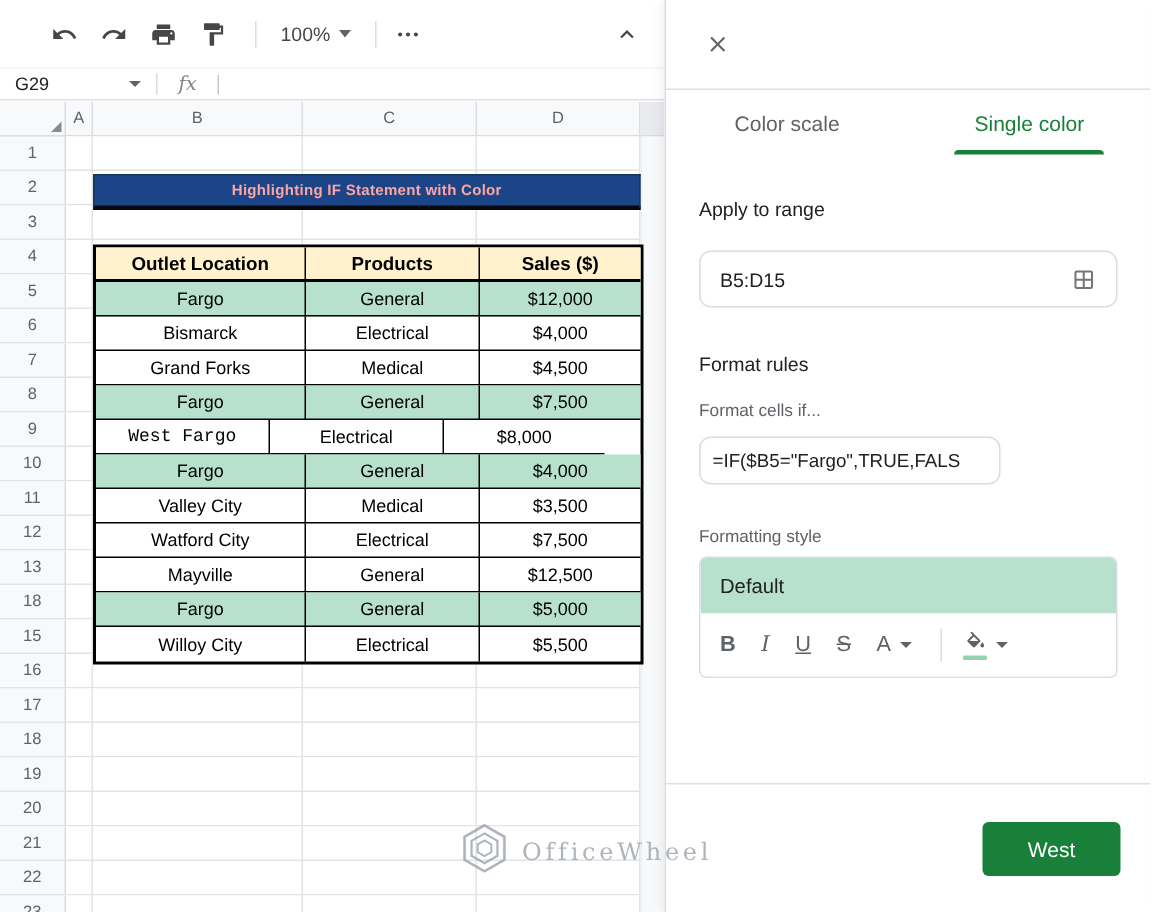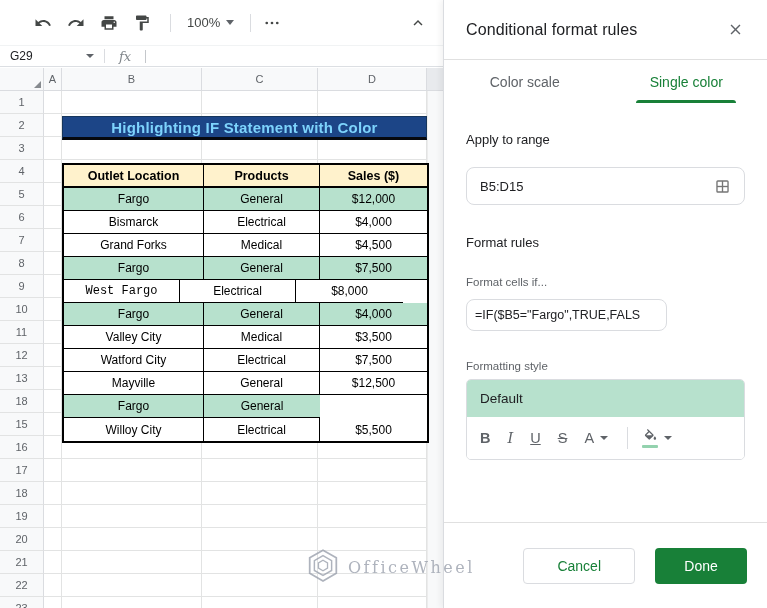--- a/index.html
+++ b/index.html
@@ -28,21 +28,21 @@
   .col-header-row { display:flex; height:23px; }
   .corner { width:44px; height:23px; background:#f8f9fa; border-right:1px solid #dadce0; border-bottom:1px solid #dadce0; position:relative; }
   .corner::after { content:""; position:absolute; right:2px; bottom:2px; width:0; height:0; border-left:7px solid transparent; border-bottom:7px solid #878b8f; }
   .col-header { height:23px; background:#f8f9fa; border-right:1px solid #dadce0; border-bottom:1px solid #dadce0; font-size:11px; color:#5f6368; display:flex; align-items:center; justify-content:center; cursor:pointer; }
   .scroll-corner { width:16px; height:23px; background:#e8eaed; border-bottom:1px solid #dadce0; }
   .grid-row { display:flex; height:23px; }
   .row-header { width:44px; background:#f8f9fa; border-right:1px solid #dadce0; border-bottom:1px solid #e2e3e3; font-size:11px; color:#5f6368; display:flex; align-items:center; justify-content:center; cursor:pointer; }
   .cell { border-right:1px solid #e2e3e3; border-bottom:1px solid #e2e3e3; background:#fff; }
   .vscroll { position:absolute; left:427px; top:23px; width:16px; height:517px; background:#f8f9fa; border-left:1px solid #ececec; cursor:pointer; }
 
-  .banner { position:absolute; left:62px; top:48px; width:365px; height:24px; background:var(--banner-bg); color:#7dd3fc; font-weight:bold; font-size:15px; display:flex; align-items:center; justify-content:center; border:1px solid #16365c; border-bottom:3px solid #06090f; cursor:pointer; letter-spacing:.2px; }
+  .banner { position:absolute; left:62px; top:48px; width:365px; height:24px; background:var(--banner-bg); color:#fca5a5; font-weight:bold; font-size:10px; display:flex; align-items:center; justify-content:center; border:1px solid #16365c; border-bottom:3px solid #06090f; cursor:pointer; letter-spacing:.2px; }
 
   .sheet-table { position:absolute; left:62px; top:95px; width:367px; border:2px solid #000; background:#fff; }
   .t-row { display:flex; height:23px; }
   .t-row:last-child .t-cell { border-bottom:none; }
   .t-cell { border-right:1px solid #000; border-bottom:1px solid #000; display:flex; align-items:center; justify-content:center; font-size:12px; color:#000; cursor:cell; }
   .t-cell:last-child { border-right:none; }
   .t-head .t-cell { background:var(--table-header-bg); font-weight:bold; font-size:12.5px; border-bottom:2px solid #000; }
   .t-row.hl .t-cell { background:var(--highlight-green); }
 
   
@@ -55,21 +55,21 @@
   .tabs { display:flex; height:43px; }
   .tab { flex:1; display:flex; align-items:center; justify-content:center; font-size:14px; font-weight:500; color:#5f6368; cursor:pointer; position:relative; }
   .tab.active { color:var(--accent-green); }
   .tab.active::after { content:""; position:absolute; bottom:0; left:50%; transform:translateX(-50%); width:100px; height:3px; background:var(--accent-green); border-radius:3px 3px 0 0; }
 
   .panel-content { padding:0 22px; }
   .section-label { font-size:13px; font-weight:500; color:#202124; }
   .lbl-apply { margin-top:29px; }
   .lbl-rules { margin-top:30px; }
   .mini-label { font-size:11.5px; color:#5f6368; }
-  .lbl-cellsif { margin-top:26px; }
+  .lbl-cellsif { margin-top:18px; }
   .lbl-style { margin-top:29px; }
 
   .range-box { margin-top:20px; height:38px; border:1px solid #dadce0; border-radius:8px; display:flex; align-items:center; justify-content:space-between; padding:0 13px; cursor:text; }
   .range-box span { font-size:13px; color:#202124; }
   .range-box svg { width:17px; height:17px; fill:none; stroke:#757575; stroke-width:1.6; cursor:pointer; }
 
   .dropdown { margin-top:6px; height:36px; border:1px solid #dadce0; border-radius:8px; display:flex; align-items:center; justify-content:space-between; padding:0 13px; cursor:pointer; }
   .dropdown span { font-size:14px; color:#202124; }
 
   .formula-input { margin-top:11px; height:32px; width:201px; border:1px solid #dadce0; border-radius:8px; display:flex; align-items:center; padding:0 8px; overflow:hidden; cursor:text; }
@@ -380,33 +380,33 @@
             <div class="t-cell" style="width: 107px;">$7,500</div>
           </div>
           <div class="t-row">
             <div class="t-cell" style="width: 140px;">Mayville</div>
             <div class="t-cell" style="width: 116px;">General</div>
             <div class="t-cell" style="width: 107px;">$12,500</div>
           </div>
           <div class="t-row hl">
             <div class="t-cell" style="width: 140px;">Fargo</div>
             <div class="t-cell" style="width: 116px;">General</div>
+            <div class="t-cell" style="width: 107px;">$5,000</div>
           </div>
           <div class="t-row">
             <div class="t-cell" style="width: 140px;">Willoy City</div>
             <div class="t-cell" style="width: 116px;">Electrical</div>
             <div class="t-cell" style="width: 107px;">$5,500</div>
           </div>
         </div>
     </div>
   </div>
 
   <aside class="panel">
     <div class="panel-header">
-      <h2>Conditional format rules</h2>
       <button class="close">
         <svg viewBox="0 0 24 24">
             <path d="M19 6.41L17.59 5 12 10.59 6.41 5 5 6.41 10.59 12 5 17.59 6.41 19 12 13.41 17.59 19 19 17.59 13.41 12z"></path>
           </svg>
       </button>
     </div>
 
     <div class="tabs">
       <div class="tab">
         <span>Color scale</span>
@@ -460,22 +460,21 @@
                 </svg>
               <span class="fill-bar"></span>
             </span>
             <span class="caret"></span>
           </button>
         </div>
       </div>
     </div>
 
     <div class="panel-footer">
-      <button class="btn-cancel">Cancel</button>
-      <button class="btn-done">Done</button>
+      <button class="btn-done">West</button>
     </div>
   </aside>
 
   <div class="watermark">
     <svg viewBox="0 0 24 26">
       <path d="M12 1.5l9.1 5.25v10.5L12 22.5l-9.1-5.25V6.75z" fill="none" stroke="#9ba1ad" stroke-width="1.2"></path>
       <path d="M12 5.2l5.9 3.4v6.8L12 18.8l-5.9-3.4V8.6z" fill="none" stroke="#9ba1ad" stroke-width="1"></path>
       <path d="M12 8.4l3.1 1.8v3.6L12 15.6l-3.1-1.8v-3.6z" fill="none" stroke="#9ba1ad" stroke-width=".9"></path>
     </svg>
     <span>OfficeWheel</span>

